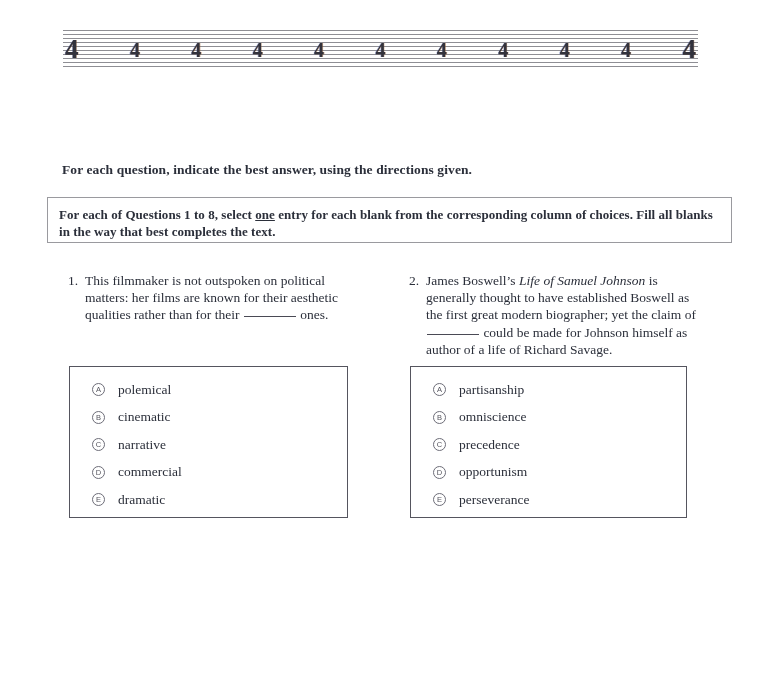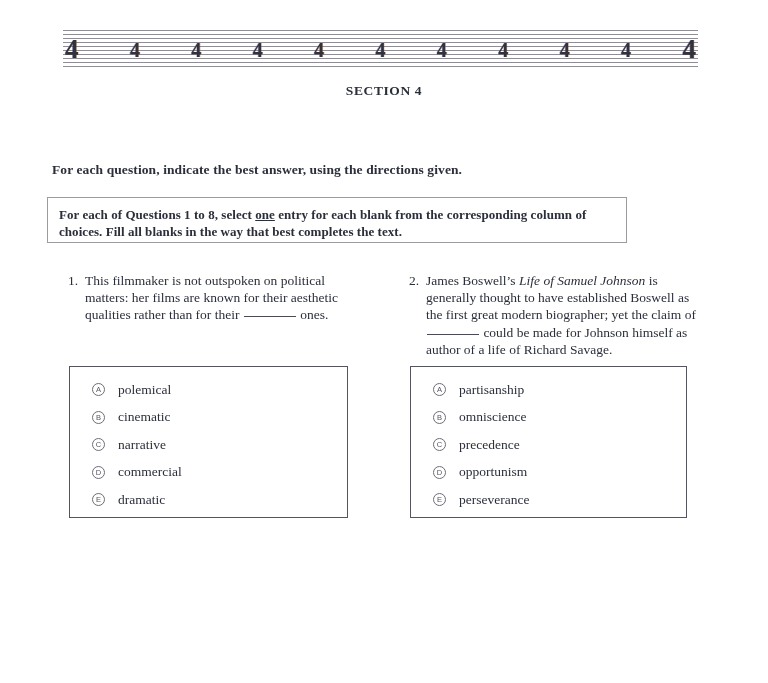--- a/index.html
+++ b/index.html
@@ -70,35 +70,35 @@
     font-weight: bold;
     font-size: 13.5px;
     line-height: 18.5px;
     letter-spacing: 0.15px;
   }
   .heading .sec-title { letter-spacing: 0.6px; }
 
   
   .direct-line {
     position: absolute;
-    left: 52px;
+    left: 62px;
     top: 161px;
     width: 690px;
     font-weight: bold;
     font-size: 13.5px;
     line-height: 17px;
     letter-spacing: 0.1px;
   }
 
   
   .direct-box {
     position: absolute;
     left: 47px;
     top: 197px;
-    width: 580px;
+    width: 685px;
     height: 46px;
     border: 1px solid #9a9a9f;
     background: #ffffff;
     box-sizing: border-box;
     padding: 9px 11px 0 11px;
   }
   .direct-box p {
     margin: 0;
     font-weight: bold;
     font-size: 13px;
@@ -184,21 +184,20 @@
   <span class="band-digit">4</span>
   <span class="band-digit">4</span>
   <span class="band-digit">4</span>
   <span class="band-digit">4</span>
   <span class="band-digit">4</span>
   <span class="band-digit">4</span>
   <span class="band-digit big">4</span>
 </div>
 
 <div class="heading">
-  <div class="sec-title">SECTION 4</div>
 </div>
 
 <div class="direct-line">For each question, indicate the best answer, using the directions given.</div>
 
 <div class="direct-box">
   <p><span>For each of Questions 1 to 8, select </span><u>one</u><span> entry for each blank from the corresponding column of choices. Fill all blanks in the way that best completes the text.</span></p>
 </div>
 
 <div class="col col-left">
   <div class="question">

